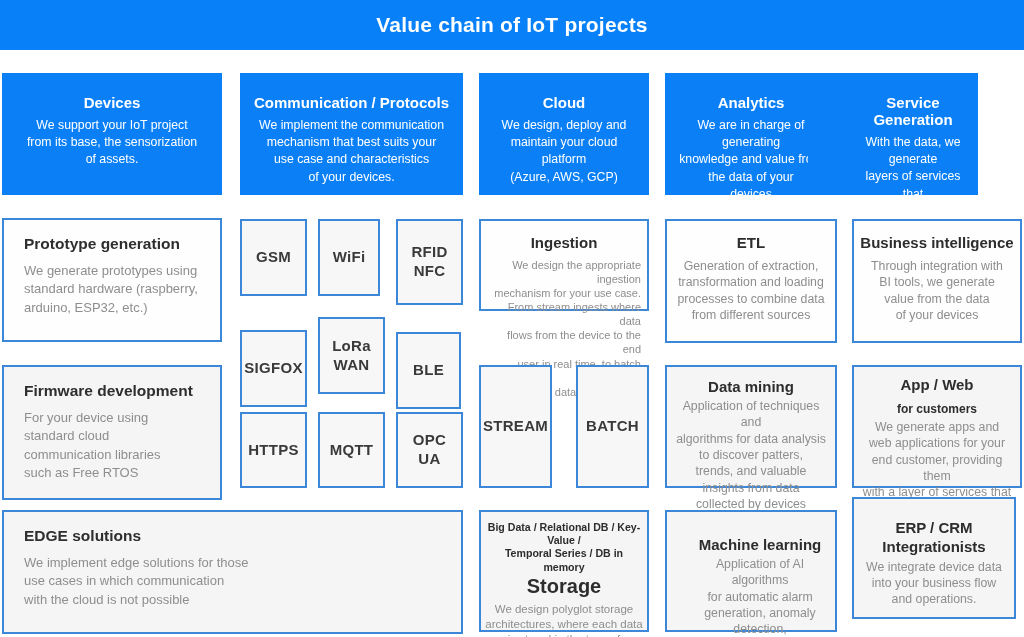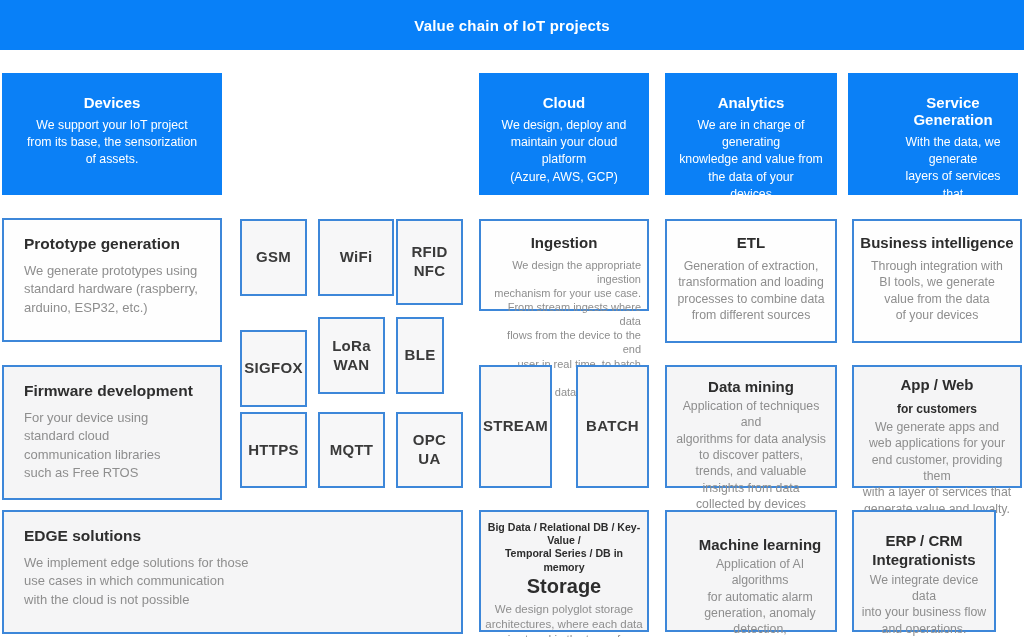--- a/index.html
+++ b/index.html
@@ -5,21 +5,21 @@
   html,body{margin:0;padding:0;background:#ffffff;}
   .canvas{
     position:relative;width:1024px;height:637px;background:#ffffff;
     font-family:"Liberation Sans",sans-serif;overflow:hidden;
   }
   
   .topbar{
     position:absolute;left:0;top:0;width:1024px;height:50px;
     background:#0880f8;display:flex;align-items:center;justify-content:center;
   }
-  .topbar .title{color:#ffffff;font-weight:bold;font-size:15px;letter-spacing:.2px;}
+  .topbar .title{color:#ffffff;font-weight:bold;font-size:21px;letter-spacing:.2px;}
 
   
   .hdr{
     position:absolute;top:73px;height:122px;background:#0b80f6;color:#ffffff;
     box-sizing:border-box;display:flex;flex-direction:column;align-items:center;
     text-align:center;padding:21px 8px 0 8px;
   }
   .hdr .t{font-weight:bold;font-size:15px;margin-bottom:6px;}
   .hdr .d{font-size:12.3px;line-height:1.4;white-space:pre-line;}
 
@@ -68,35 +68,42 @@
   <div class="topbar">
     <span class="title">Value chain of IoT projects</span>
   </div>
 
   <div class="hdr" style="left:2px;width:220px;">
     <div class="t">Devices</div>
     <div class="d">We support your IoT project
 from its base, the sensorization
 of assets.</div>
   </div>
+  <div class="hdr" style="left:240px;width:223px;">
+    <div class="t">Communication / Protocols</div>
+    <div class="d">We implement the communication
+mechanism that best suits your
+use case and characteristics
+of your devices.</div>
+  </div>
   <div class="hdr" style="left:479px;width:170px;">
     <div class="t">Cloud</div>
     <div class="d">We design, deploy and
 maintain your cloud
 platform
 (Azure, AWS, GCP)</div>
   </div>
   <div class="hdr" style="left:665px;width:172px;">
     <div class="t">Analytics</div>
     <div class="d">We are in charge of generating
 knowledge and value from
 the data of your
 devices</div>
   </div>
-  <div class="hdr" style="left:848px;width:170px;padding-left:48px;">
+  <div class="hdr" style="left:808px;width:170px;padding-left:48px;">
     <div class="t">Service Generation</div>
     <div class="d">With the data, we generate
 layers of services that
 generate new business
 models for your company.</div>
   </div>
 
   <div class="box left-box" style="left:2px;top:218px;width:220px;height:124px;">
     <div class="t">Prototype generation</div>
     <div class="d">We generate prototypes using
@@ -111,27 +118,27 @@
 such as Free RTOS</div>
   </div>
   <div class="box left-box gray" style="left:2px;top:510px;width:461px;height:124px;">
     <div class="t">EDGE solutions</div>
     <div class="d">We implement edge solutions for those
 use cases in which communication
 with the cloud is not possible</div>
   </div>
 
   <div class="box chip ltgray" style="left:240px;top:219px;width:67px;height:77px;">GSM</div>
-  <div class="box chip ltgray" style="left:318px;top:219px;width:76px;height:77px;">WiFi</div>
+  <div class="box chip ltgray" style="left:318px;top:219px;width:62px;height:77px;">WiFi</div>
   <div class="box chip ltgray" style="left:396px;top:219px;width:67px;height:86px;">RFID
 NFC</div>
   <div class="box chip ltgray" style="left:240px;top:330px;width:67px;height:77px;">SIGFOX</div>
   <div class="box chip ltgray" style="left:318px;top:317px;width:67px;height:77px;">LoRa
 WAN</div>
-  <div class="box chip ltgray" style="left:396px;top:317px;width:48px;height:77px;">BLE</div>
+  <div class="box chip ltgray" style="left:396px;top:332px;width:65px;height:77px;">BLE</div>
   <div class="box chip ltgray" style="left:240px;top:412px;width:67px;height:76px;text-align:right;">HTTPS</div>
   <div class="box chip ltgray" style="left:318px;top:412px;width:67px;height:76px;">MQTT</div>
   <div class="box chip ltgray" style="left:396px;top:412px;width:67px;height:76px;">OPC
 UA</div>
 
   <div class="box center-box" style="left:479px;top:219px;width:170px;height:92px;">
     <div class="t">Ingestion</div>
     <div class="d small">We design the appropriate ingestion
 mechanism for your use case.
 From stream ingests where data
@@ -186,21 +193,21 @@
   </div>
   <div class="box center-box gray" style="left:852px;top:365px;width:170px;height:123px;padding-top:9px;">
     <div class="t big-t" style="margin-bottom:9px;">App / Web</div>
     <div class="sub-t" style="margin:0 0 3px 0;">for customers</div>
     <div class="d">We generate apps and
 web applications for your
 end customer, providing them
 with a layer of services that
 generate value and loyalty.</div>
   </div>
-  <div class="box center-box gray" style="left:852px;top:510px;width:144px;height:122px;padding-top:20px;">
+  <div class="box center-box gray" style="left:852px;top:497px;width:164px;height:122px;padding-top:20px;">
     <div class="t big-t two-line-t" style="margin-bottom:2px;">ERP / CRM
 Integrationists</div>
     <div class="d">We integrate device data
 into your business flow
 and operations.</div>
   </div>
 
 </div>
 
 </body></html>

